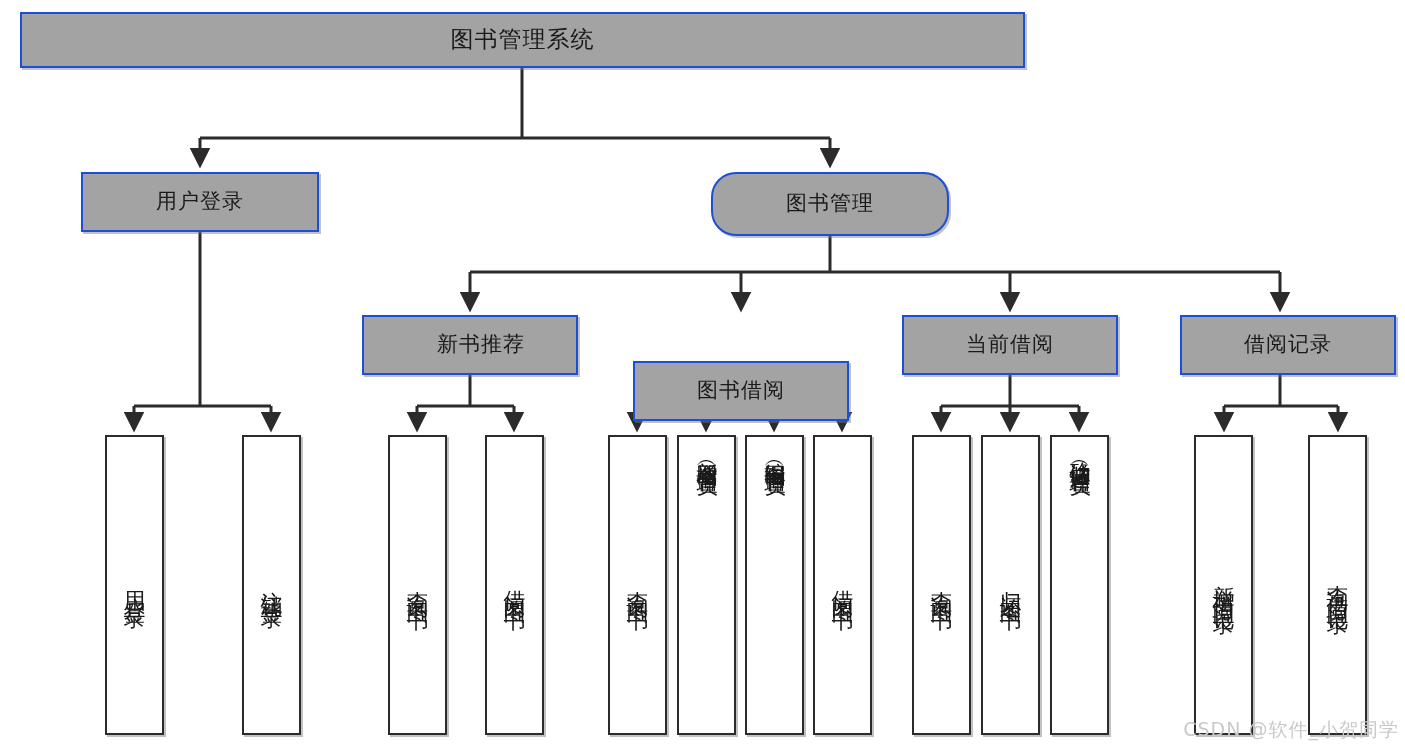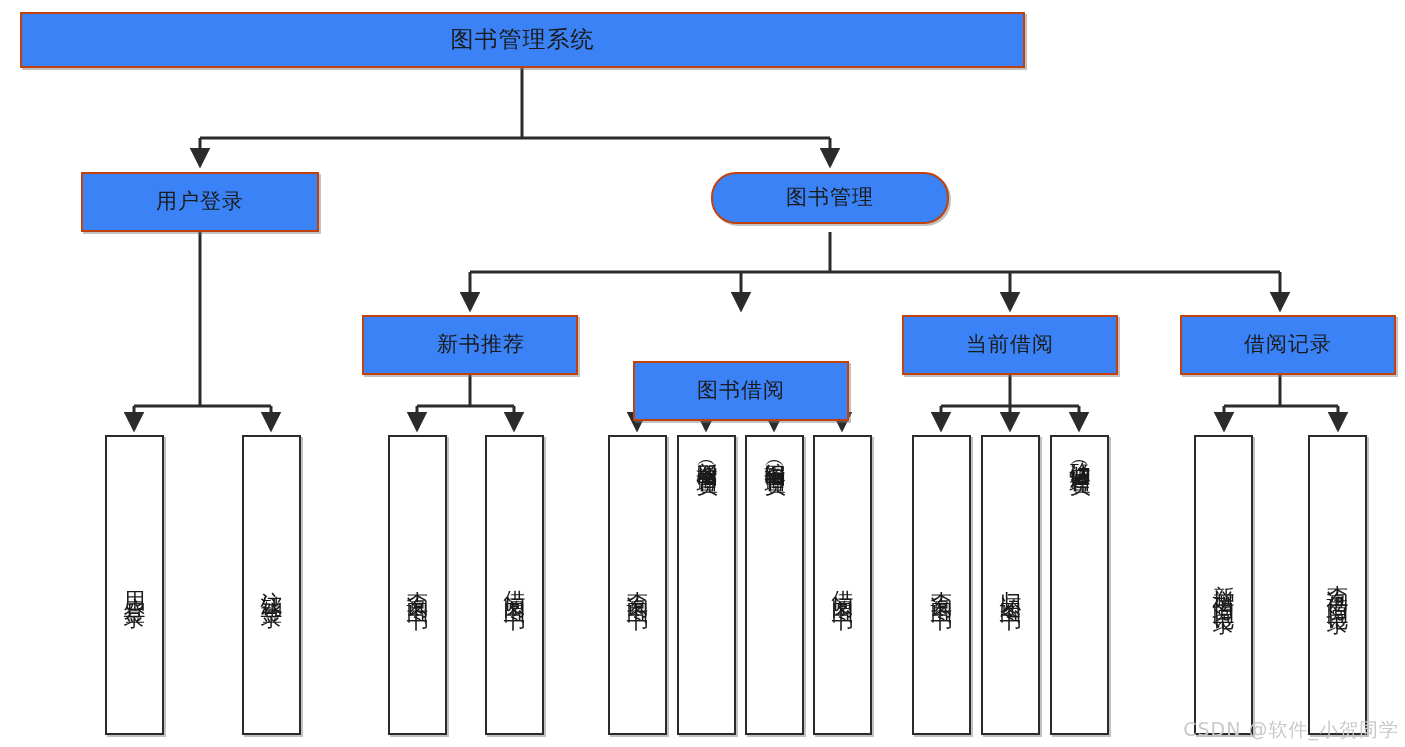--- a/index.html
+++ b/index.html
@@ -18,41 +18,41 @@
   #diagram-canvas {
     position: absolute;
     left: 0;
     top: 0;
     width: 1405px;
     height: 747px;
   }
   .node {
     position: absolute;
     box-sizing: border-box;
-    background: #3b82f6;
-    border: 2px solid #c2410c;
+    background: #a3a3a3;
+    border: 2px solid #1d4ed8;
     box-shadow: 2px 2px 0 rgba(120,120,120,0.45);
     display: flex;
     align-items: center;
     justify-content: center;
     z-index: 2;
   }
   .node .label {
     font-size: 21px;
     line-height: 1.1;
     letter-spacing: 1px;
     white-space: nowrap;
     color: #1a1a1a;
   }
   
   #node-root { left: 20px;  top: 12px;  width: 1005px; height: 56px; }
   #node-root .label { font-size: 23px; }
 
   #node-user-login  { left: 81px;  top: 172px; width: 238px; height: 60px; }
-  #node-book-manage { left: 711px; top: 172px; width: 238px; height: 52px; border-radius: 25px; }
+  #node-book-manage { left: 711px; top: 172px; width: 238px; height: 64px; border-radius: 25px; }
 
   #node-new-book-rec { left: 362px;  top: 315px; width: 216px; height: 60px; padding-left: 22px; }
   #node-book-borrow  { left: 633px;  top: 315px; width: 216px; height: 60px; margin-top: 46px; }
   #node-current-loan { left: 902px;  top: 315px; width: 216px; height: 60px; }
   #node-loan-record  { left: 1180px; top: 315px; width: 216px; height: 60px; }
 
   
   .leaf {
     position: absolute;
     box-sizing: border-box;

